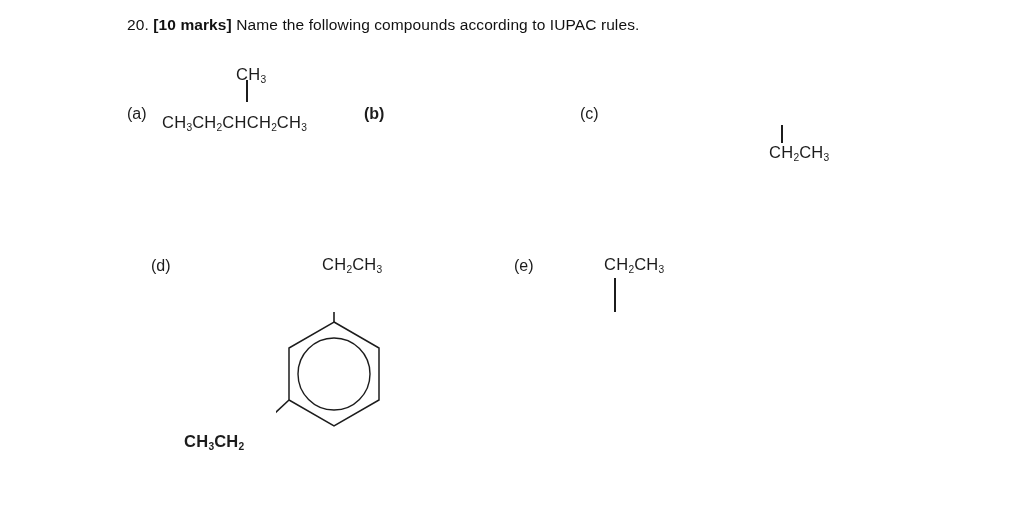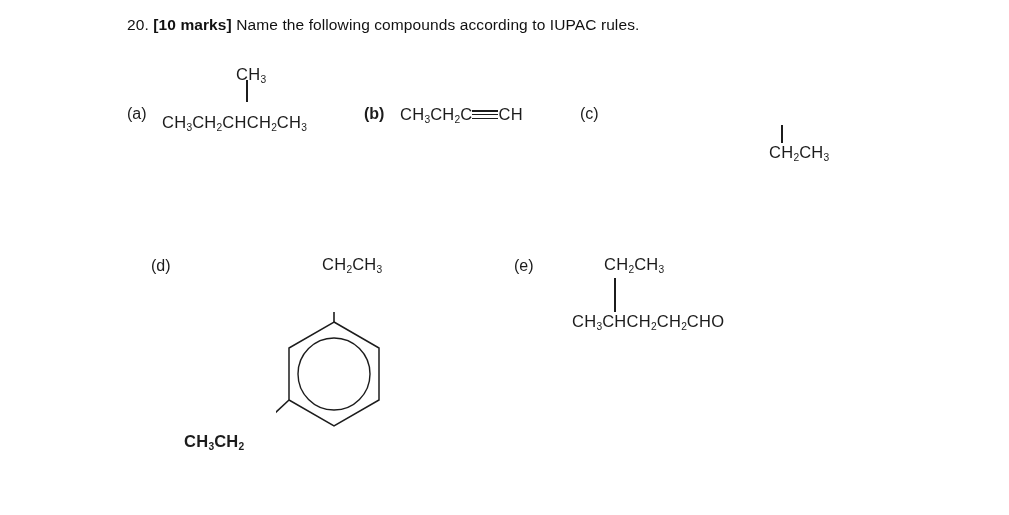--- a/index.html
+++ b/index.html
@@ -108,23 +108,20 @@
   </div>
 
   <div class="abs vbond" style="left:232px; top:80px; height:22px;"></div>
 
   <div class="abs formula" style="left:148px; top:105px;margin-top:8px;">
     <span>CH<sub>3</sub>CH<sub>2</sub>CHCH<sub>2</sub>CH<sub>3</sub></span>
   </div>
 
   <div class="abs itemlabel bold" style="left:350px; top:105px;">(b)</div>
 
-  <div class="abs formula" style="left:386px; top:105px;">
-    <span>CH<sub>3</sub>CH<sub>2</sub>C</span><span class="bondglyph triple"><i></i><i></i><i></i></span><span>CH</span>
-  </div>
 
   <div class="abs itemlabel" style="left:566px; top:105px;">(c)</div>
 
 
   <div class="abs vbond" style="left:767px; top:125px; height:18px;"></div>
 
   <div class="abs formula" style="left:755px; top:143px;">
     <span>CH<sub>2</sub>CH<sub>3</sub></span>
   </div>
 
@@ -150,17 +147,14 @@
   </svg>
 
   <div class="abs itemlabel" style="left:500px; top:257px;">(e)</div>
 
   <div class="abs formula" style="left:590px; top:255px;">
     <span>CH<sub>2</sub>CH<sub>3</sub></span>
   </div>
 
   <div class="abs vbond" style="left:600px; top:278px; height:34px;"></div>
 
-  <div class="abs formula" style="left:558px; top:312px;">
-    <span>CH<sub>3</sub>CHCH<sub>2</sub>CH<sub>2</sub>CHO</span>
-  </div>
 
 </div>
 
 </body></html>

